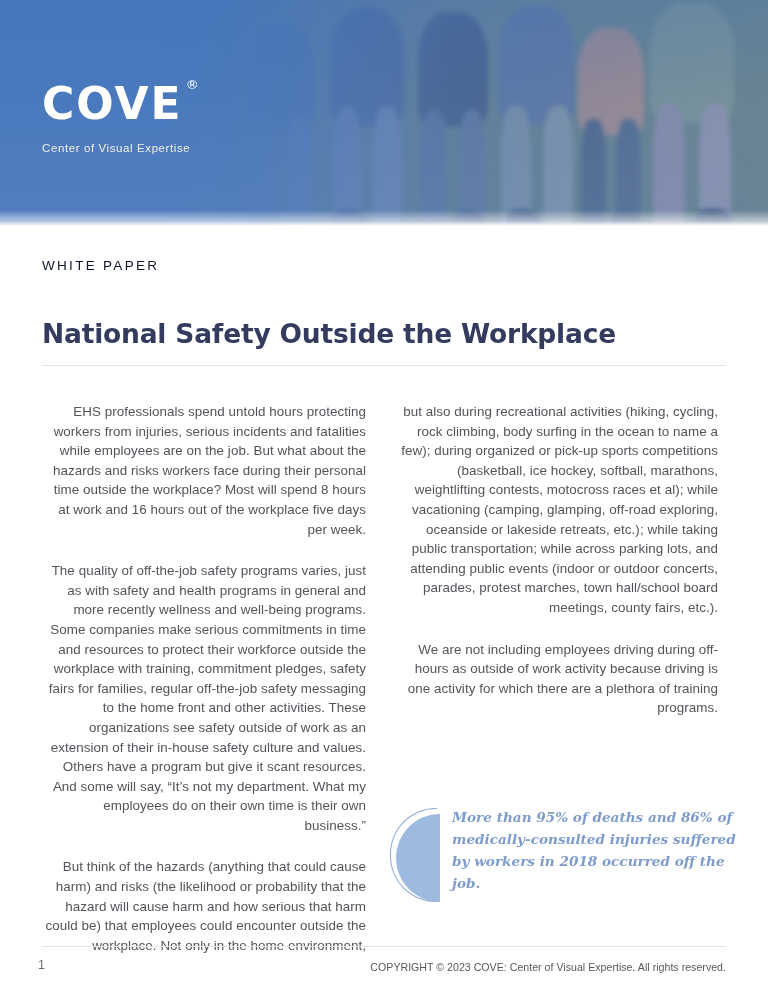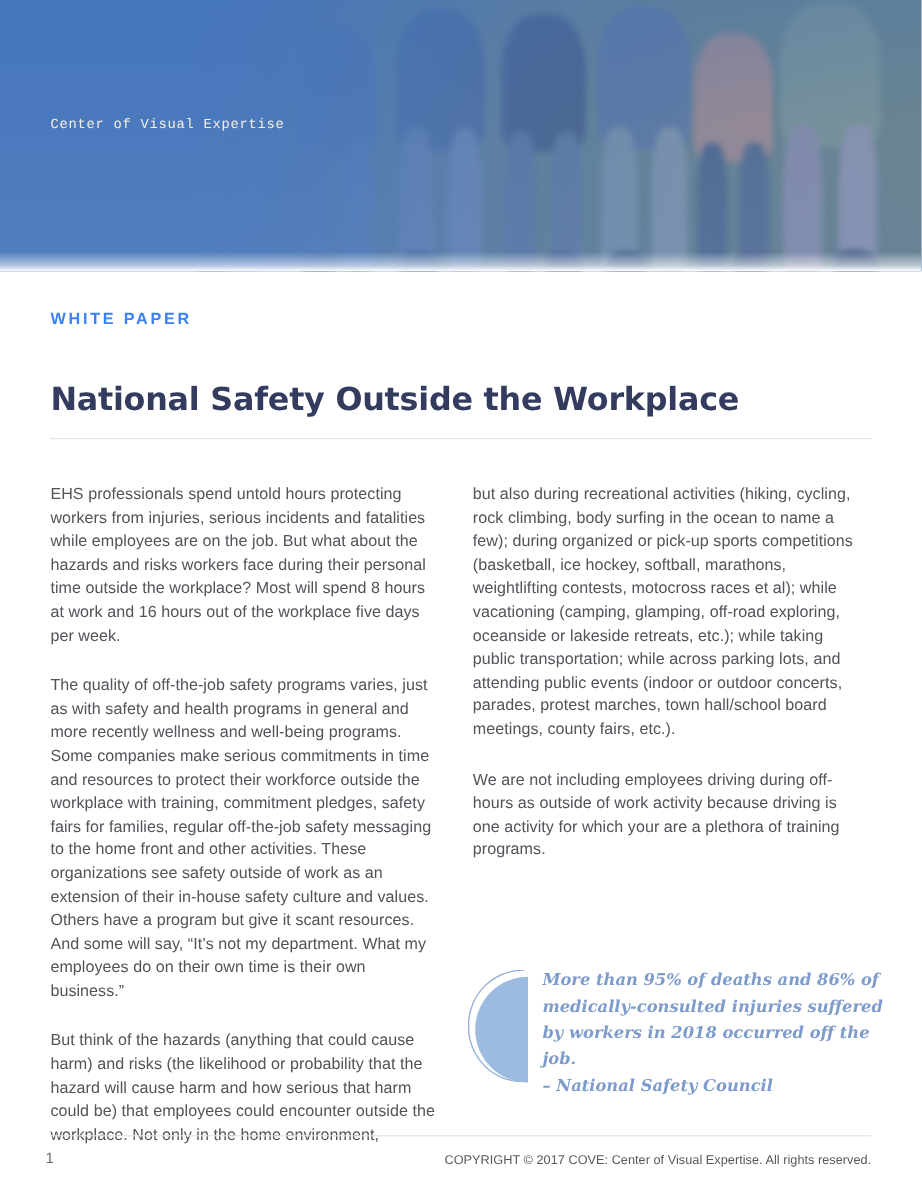--- a/index.html
+++ b/index.html
@@ -116,36 +116,36 @@
     top: -4px;
     margin-left: 3px;
     font-size: 13px;
     line-height: 13px;
     font-weight: 400;
     color: #ffffff;
   }
   .logo-tag {
     display: block;
     margin-top: 16px;
-    font-family: Liberation Mono, monospace;
+    font-family: Liberation Sans, sans-serif;
     font-size: 11.5px;
     letter-spacing: .6px;
     color: #f3efe2;
     white-space: nowrap;
   }
 
   
   .eyebrow {
     position: absolute;
     left: 42px;
     top: 258px;
     font-size: 13.5px;
     letter-spacing: 2.3px;
-    font-weight: 700;
-    color: #3b82f6;
+    font-weight: 400;
+    color: #0f172a;
   }
   .doc-title {
     position: absolute;
     left: 42px;
     top: 300px;
     font-family: "DejaVu Sans", sans-serif;
     font-size: 26.5px;
     font-weight: 700;
     letter-spacing: -.2px;
     color: #333c5e;
@@ -167,20 +167,21 @@
     width: 324px;
   }
   .col-left  { left: 42px; }
   .col-right { left: 394px; }
   .col p {
     margin: 0 0 22px 0;
     font-size: 13.4px;
     line-height: 19.6px;
     color: #53545a;
     letter-spacing: .05px;
+    text-align: right;
   }
   .col p:last-child { margin-bottom: 0; }
 
   
   .pullquote {
     position: absolute;
     left: 390px;
     top: 806px;
     width: 346px;
     height: 106px;
@@ -309,45 +310,47 @@
       <div class="legR" style="background:#7f8ea9;"></div>
       <div class="shoe" style="left:8%;"></div>
     </div>
 
     <div class="blue-wash"></div>
     <div class="blue-wash2"></div>
     <div class="header-fade-bottom"></div>
   </div>
 
   <div class="logo-block">
+    <span class="logo-word">
+      <span>COVE</span><span class="logo-reg">®</span>
+    </span>
     <span class="logo-tag">Center of Visual Expertise</span>
   </div>
 </div>
 
 <div class="eyebrow">WHITE PAPER</div>
 <h1 class="doc-title">National Safety Outside the Workplace</h1>
 <div class="rule-top"></div>
 
 <div class="col col-left">
   <p>EHS professionals spend untold hours protecting workers from injuries, serious incidents and fatalities while employees are on the job. But what about the hazards and risks workers face during their personal time outside the workplace? Most will spend 8 hours at work and 16 hours out of the workplace five days per week.</p>
   <p>The quality of off-the-job safety programs varies, just as with safety and health programs in general and more recently wellness and well-being programs. Some companies make serious commitments in time and resources to protect their workforce outside the workplace with training, commitment pledges, safety fairs for families, regular off-the-job safety messaging to the home front and other activities. These organizations see safety outside of work as an extension of their in-house safety culture and values. Others have a program but give it scant resources. And some will say, “It’s not my department. What my employees do on their own time is their own business.”</p>
   <p>But think of the hazards (anything that could cause harm) and risks (the likelihood or probability that the hazard will cause harm and how serious that harm could be) that employees could encounter outside the workplace. Not only in the home environment,</p>
 </div>
 
 <div class="col col-right">
   <p>but also during recreational activities (hiking, cycling, rock climbing, body surfing in the ocean to name a few); during organized or pick-up sports competitions (basketball, ice hockey, softball, marathons, weightlifting contests, motocross races et al); while vacationing (camping, glamping, off-road exploring, oceanside or lakeside retreats, etc.); while taking public transportation; while across parking lots, and attending public events (indoor or outdoor concerts, parades, protest marches, town hall/school board meetings, county fairs, etc.).</p>
-  <p>We are not including employees driving during off-hours as outside of work activity because driving is one activity for which your are a plethora of training programs.</p>
+  <p>We are not including employees driving during off-hours as outside of work activity because driving is one activity for which there are a plethora of training programs.</p>
 </div>
 
 <div class="pullquote">
   <div class="pq-graphic">
     <div class="pq-arc"></div>
     <div class="pq-disc"></div>
   </div>
   <div class="pq-text">
     <span>More than 95% of deaths and 86% of medically-consulted injuries suffered by workers in 2018 occurred off the job.</span>
-    <span class="pq-attrib">– National Safety Council</span>
   </div>
 </div>
 
 <div class="rule-bottom"></div>
 <div class="page-num">1</div>
-<div class="copyright">COPYRIGHT © 2017 COVE: Center of Visual Expertise. All rights reserved.</div>
+<div class="copyright">COPYRIGHT © 2023 COVE: Center of Visual Expertise. All rights reserved.</div>
 
 </body></html>

